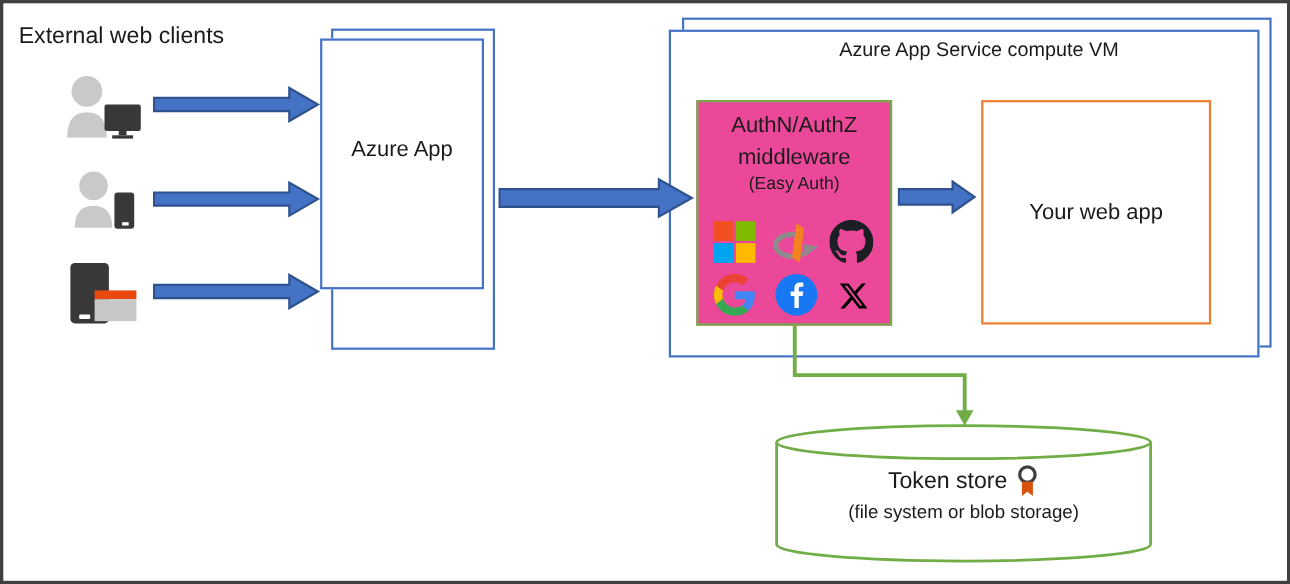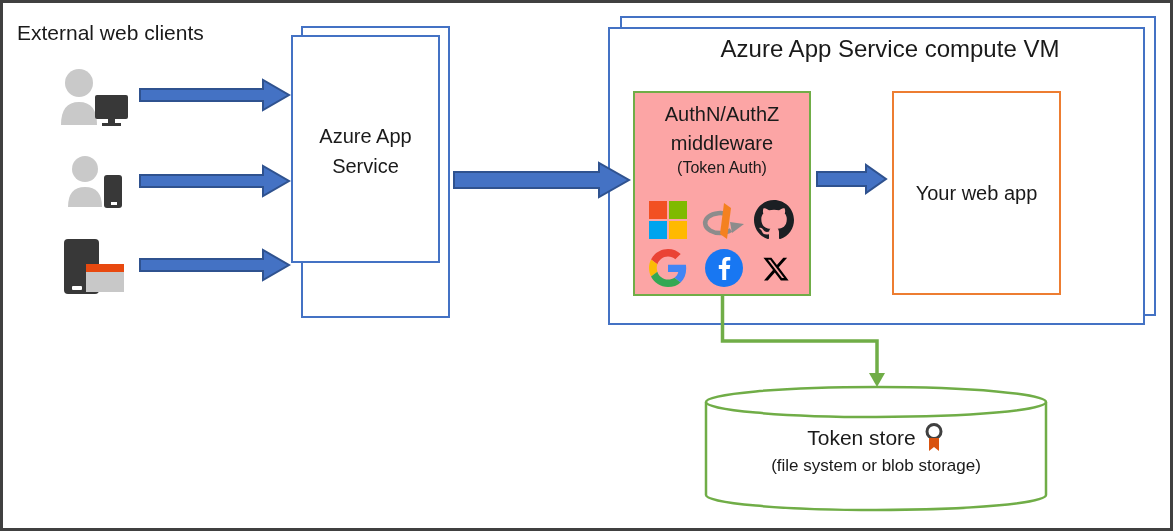--- a/index.html
+++ b/index.html
@@ -1,32 +1,32 @@
 <!DOCTYPE html>
 <html><head>
 <meta charset="utf-8">
 <style>
   html,body{margin:0;padding:0;background:#fff;font-family:"Liberation Sans",sans-serif;}
   #canvas{position:relative;width:1173px;height:531px;background:#fff;border:3px solid #404040;box-sizing:border-box;overflow:hidden;}
   .abs{position:absolute;}
   .blue-box{position:absolute;background:#fff;border:2.5px solid #4472C4;box-sizing:border-box;}
-  .green-box{position:absolute;background:#fca5a5;border:2.5px solid #70AD47;box-sizing:border-box;}
+  .green-box{position:absolute;background:#ec4899;border:2.5px solid #70AD47;box-sizing:border-box;}
   .orange-box{position:absolute;background:#fff;border:2.5px solid #ED7D31;box-sizing:border-box;}
   .txt{color:#1a1a1a;}
   #ext-label{left:14px;top:18px;font-size:21px;}
   #frontends-back{left:298px;top:23px;width:149px;height:292px;z-index:1;}
   #frontends-front{left:288px;top:32px;width:149px;height:228px;z-index:2;}
   #frontends-text{width:100%;margin-top:84px;text-align:center;font-size:20px;line-height:30px;}
   #vm-back{left:617px;top:13px;width:536px;height:300px;z-index:1;}
   #vm-front{left:605px;top:24px;width:537px;height:298px;z-index:2;}
-  #vm-title{left:605px;top:32px;width:564px;text-align:center;font-size:24px;z-index:3;}
+  #vm-title{left:605px;top:32px;width:564px;text-align:center;font-size:18px;z-index:3;}
   #mw-box{left:630px;top:88px;width:178px;height:205px;z-index:3;}
   #mw-title{width:100%;margin-top:7px;text-align:center;font-size:20px;line-height:29px;}
   #mw-sub{width:100%;text-align:center;font-size:16px;margin-top:1px;}
-  #webapp-box{left:889px;top:88px;width:169px;height:204px;z-index:3;display:flex;align-items:center;justify-content:center;}
+  #webapp-box{left:889px;top:88px;width:209px;height:204px;z-index:3;display:flex;align-items:center;justify-content:center;}
   #webapp-label{font-size:20px;}
   #token-text{left:703px;top:419px;width:340px;text-align:center;z-index:3;}
   #token-title-row{display:flex;align-items:center;justify-content:center;gap:7px;font-size:21px;}
   #token-sub{font-size:17px;margin-top:2px;}
   svg{display:block;}
   .z3{z-index:3;} .z4{z-index:4;}
 </style>
 </head>
 <body>
 
@@ -63,38 +63,37 @@
     <polygon points="1,11 124,11 124,2 150,17 124,32 124,23 1,23" fill="#4472C4" stroke="#2F528F" stroke-width="2"></polygon>
   </svg>
   <svg class="abs" style="left:136px;top:245px;" width="152" height="34">
     <polygon points="1,11 124,11 124,2 150,17 124,32 124,23 1,23" fill="#4472C4" stroke="#2F528F" stroke-width="2"></polygon>
   </svg>
 
   <div class="blue-box" id="frontends-back"></div>
   <div class="blue-box" id="frontends-front">
     <div class="txt" id="frontends-text">
       <div>Azure App</div>
-      <div>Service</div>
     </div>
   </div>
 
   <svg class="abs z3" style="left:450px;top:157px;" width="179" height="40">
     <polygon points="1,12 146,12 146,3 176,20 146,37 146,28 1,28" fill="#4472C4" stroke="#2F528F" stroke-width="2"></polygon>
   </svg>
 
   <div class="blue-box" id="vm-back"></div>
   <div class="blue-box" id="vm-front"></div>
   <div class="abs txt" id="vm-title">Azure App Service compute VM</div>
 
   <div class="green-box" id="mw-box">
     <div class="txt" id="mw-title">
       <div>AuthN/AuthZ</div>
       <div>middleware</div>
     </div>
-    <div class="txt" id="mw-sub">(Token Auth)</div>
+    <div class="txt" id="mw-sub">(Easy Auth)</div>
 
     <svg class="abs" style="left:14px;top:108px;" width="38" height="38">
       <rect x="0" y="0" width="18" height="18" fill="#F25022"></rect>
       <rect x="20" y="0" width="18" height="18" fill="#7FBA00"></rect>
       <rect x="0" y="20" width="18" height="18" fill="#00A4EF"></rect>
       <rect x="20" y="20" width="18" height="18" fill="#FFB900"></rect>
     </svg>
     <svg class="abs" style="left:66px;top:108px;" width="46" height="40">
       <path d="M 28 14 A 15 10 0 1 0 30 29" fill="none" stroke="#8C8C8C" stroke-width="4.5"></path>
       <polygon points="29,21 43,23 31,32" fill="#8C8C8C"></polygon>

